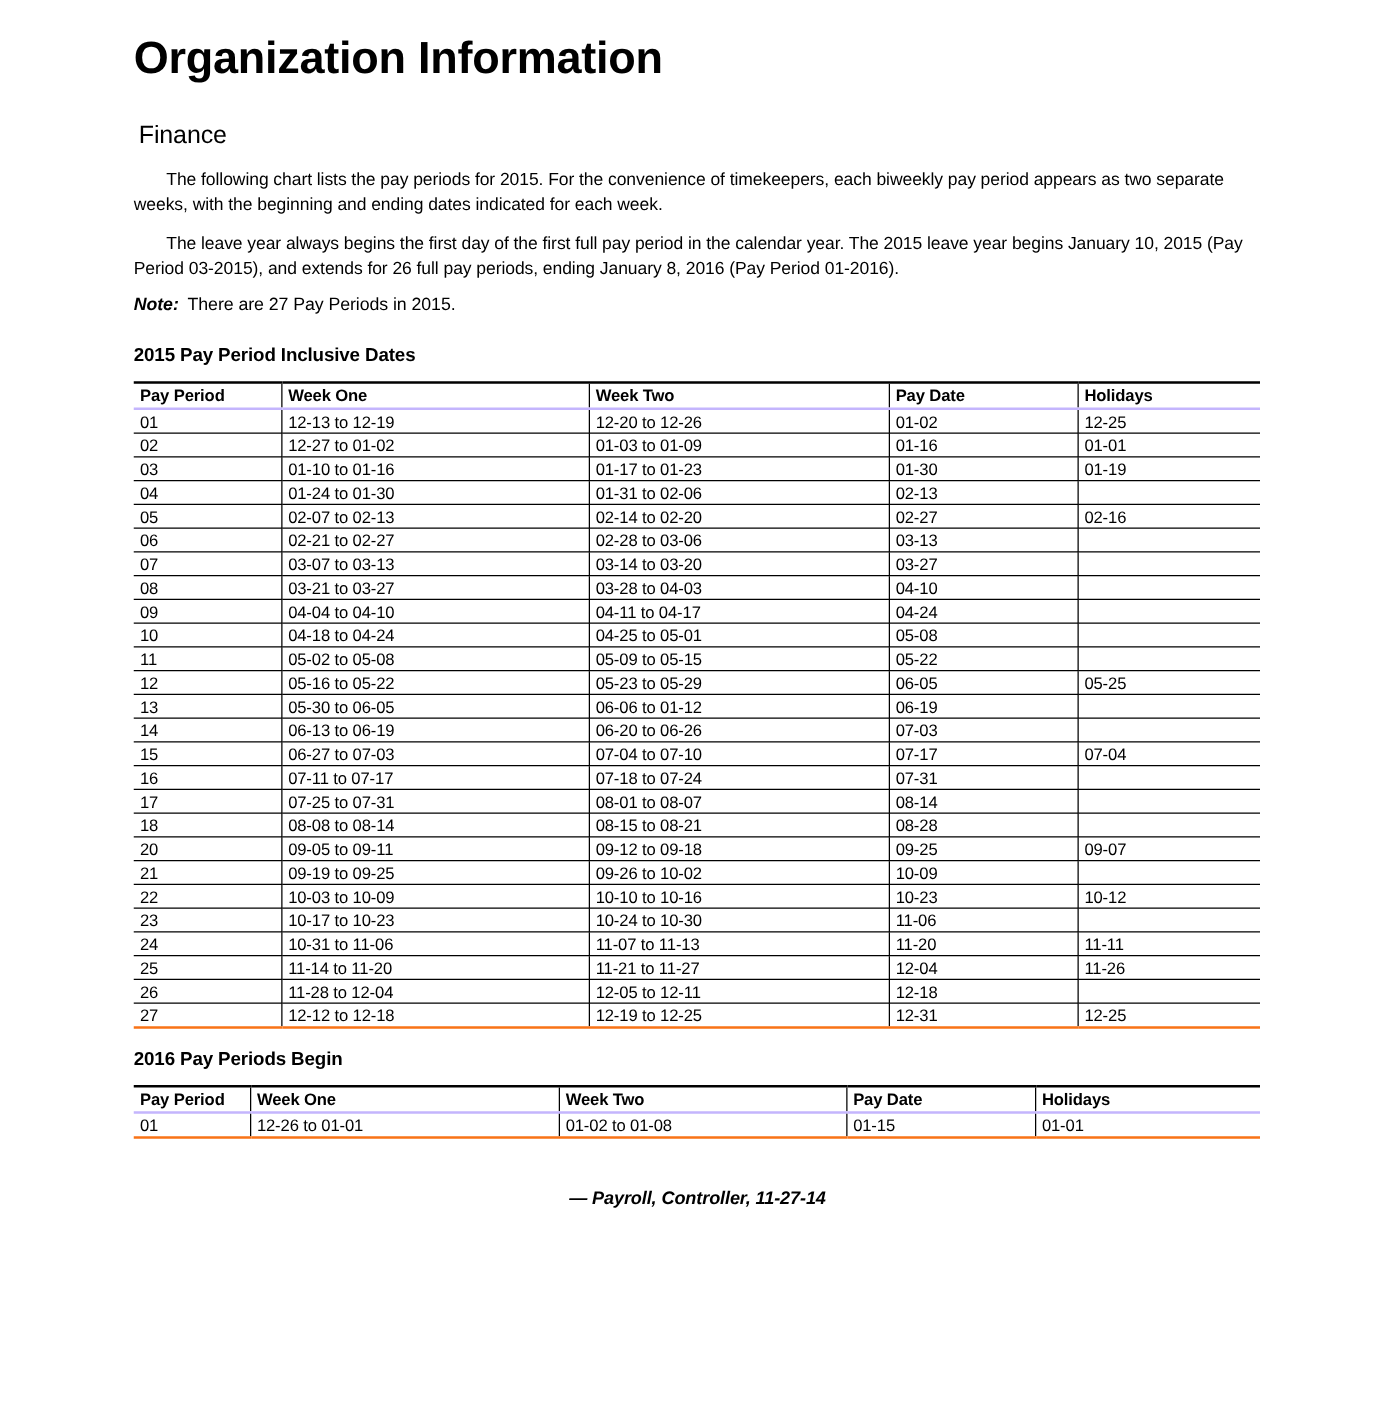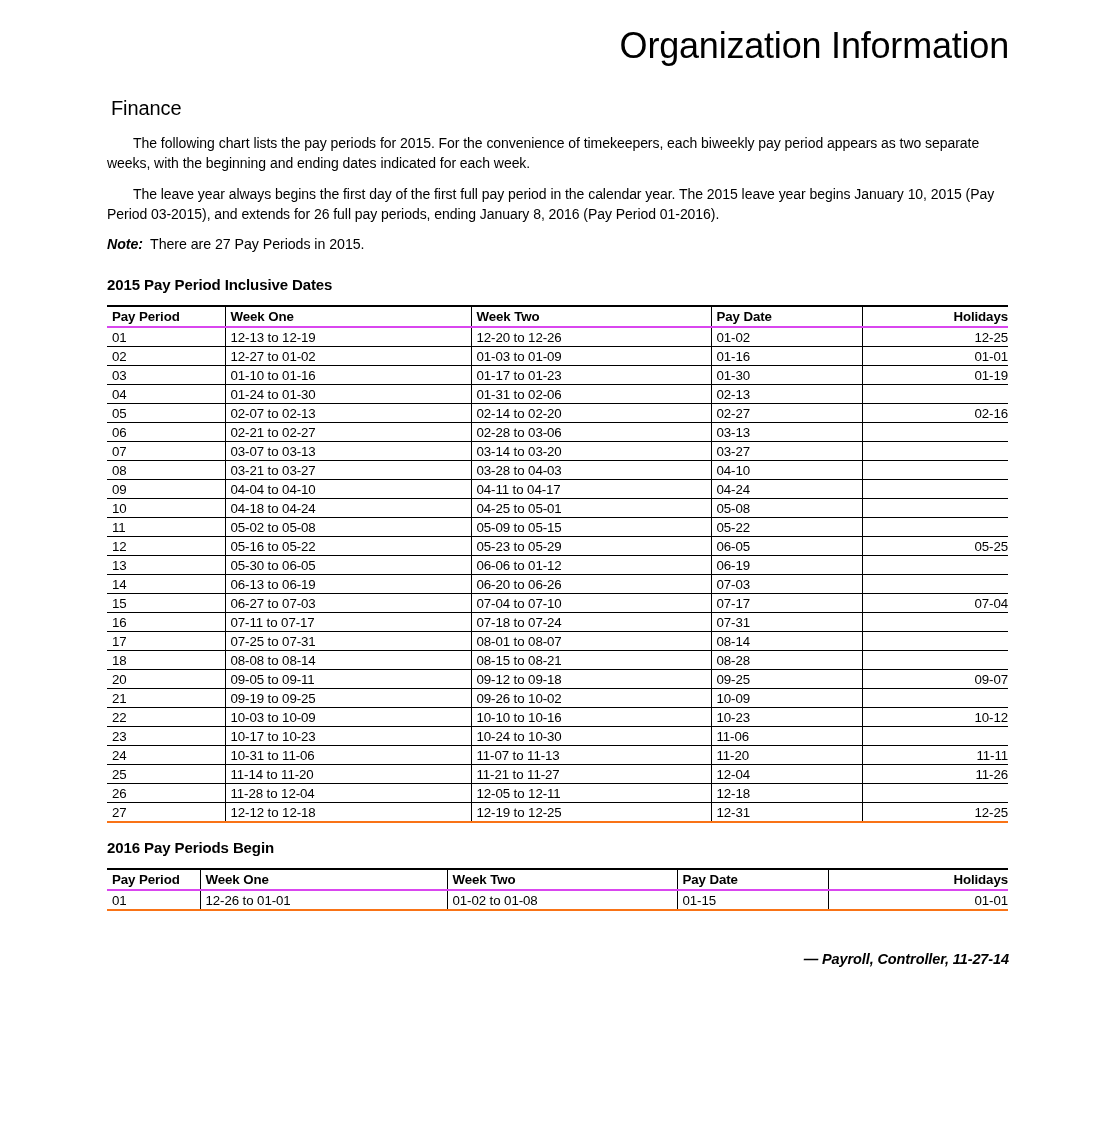--- a/index.html
+++ b/index.html
@@ -26,26 +26,25 @@
   .content {
     position: absolute;
     left: 107px;
     top: 0;
     width: 902px;
   }
 
   
   .doc-title {
     font-size: 36px;
-    font-weight: 400;
+    font-weight: 700;
     line-height: 1.1;
     margin: 0;
     padding-top: 26px;
     letter-spacing: -0.2px;
-    text-align: right;
   }
   .h-finance {
     font-size: 20px;
     font-weight: 400;
     line-height: 1.1;
     margin: 4px;
     padding-top: 27px;
     letter-spacing: -0.1px;
   }
   .h-sub {
@@ -106,32 +105,31 @@
     vertical-align: middle;
     height: 16px;
     line-height: 15px;
     letter-spacing: -0.1px;
     overflow: hidden;
     white-space: nowrap;
   }
   table.pp th {
     font-weight: bold;
     border-top: 2px solid #000;
-    border-bottom: 2px solid #d946ef;
+    border-bottom: 2px solid #c4b5fd;
     height: 17px;
   }
   table.pp tr:last-child td {
     border-bottom: 2px solid #f97316;
   }
   table.pp th:first-child, table.pp td:first-child {
     border-left: none;
   }
   table.pp th:last-child, table.pp td:last-child {
     border-right: none;
-    text-align: right;
   }
 
   
   table.t2015 col.c0 { width: 118px; }
   table.t2015 col.c1 { width: 246px; }
   table.t2015 col.c2 { width: 240px; }
   table.t2015 col.c3 { width: 151px; }
   table.t2015 col.c4 { width: 146px; }
 
   
@@ -139,21 +137,21 @@
   table.t2016 col.c1 { width: 247px; }
   table.t2016 col.c2 { width: 230px; }
   table.t2016 col.c3 { width: 151px; }
   table.t2016 col.c4 { width: 180px; }
 
   
   .signoff {
     font-size: 14.5px;
     font-style: italic;
     font-weight: bold;
-    text-align: right;
+    text-align: center;
     padding-top: 40px;
     padding-right: 0px;
     letter-spacing: -0.1px;
   }
 </style>
 </head>
 <body>
 
 <div class="page">
   <div class="content">

